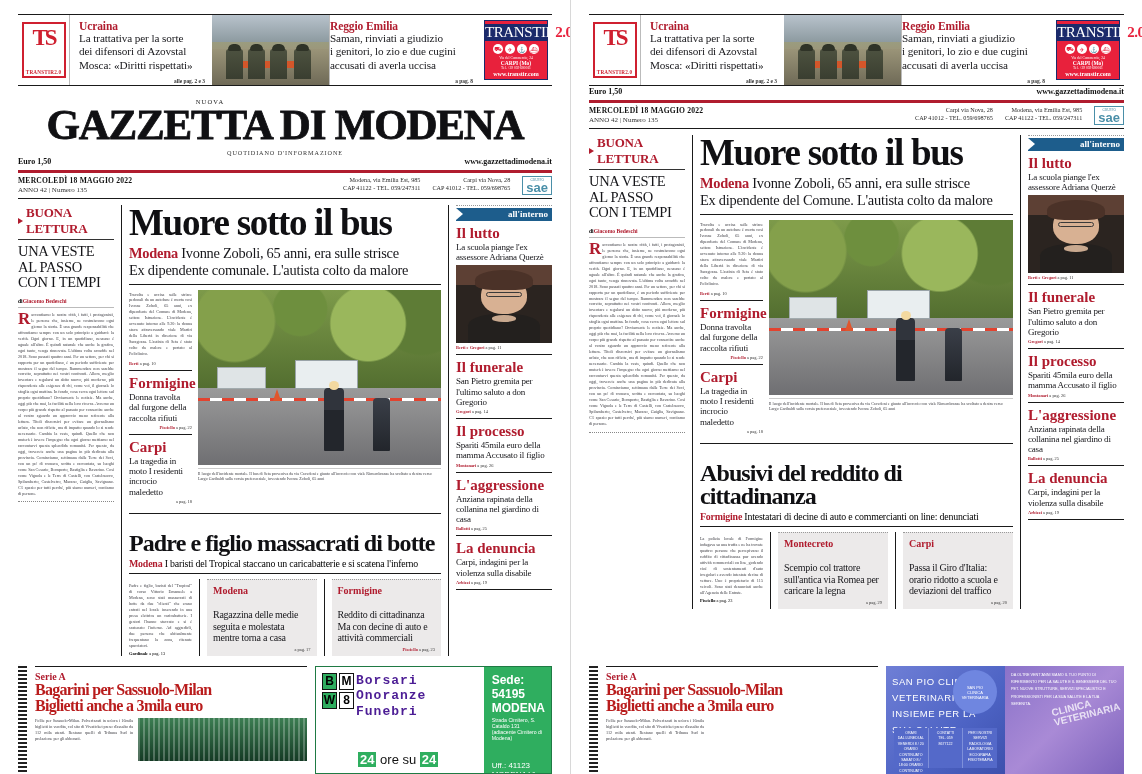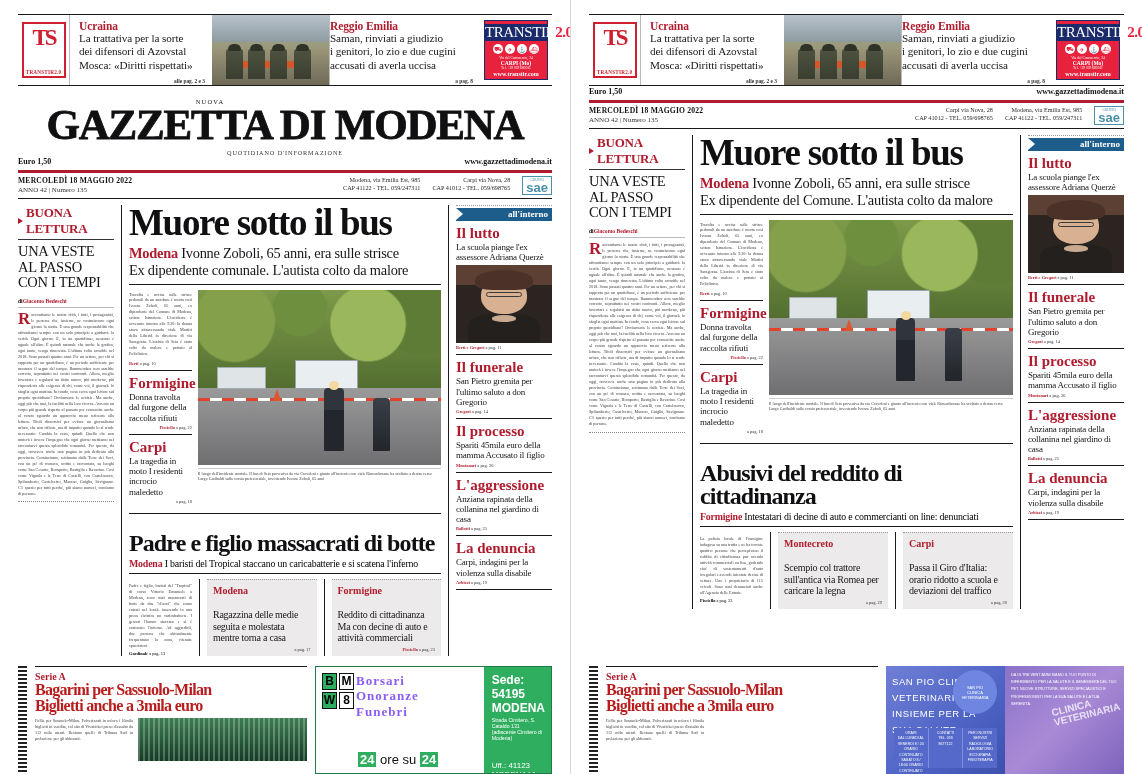--- a/index.html
+++ b/index.html
@@ -162,21 +162,21 @@
   .foot-photo .crowd{position:absolute;inset:0;background:
      repeating-linear-gradient(90deg,rgba(255,255,255,.25) 0 2px,transparent 2px 5px),
      linear-gradient(180deg,#3c7d52,#143a24);}
   .barcode { width:9px; background:repeating-linear-gradient(180deg,#222 0 2px,#fff 2px 4px); }
 
   .foot-ad { flex:1; border:1px solid #1f7a44; background:#fff; position:relative; overflow:hidden;}
   .bmwb { display:flex; height:100%; }
   .bmwb-left { width:86px; padding:6px 4px 0 6px; }
   .bmwb-grid { display:grid; grid-template-columns:15px 15px; gap:2px; }
   .bmwb-grid div{border:1.5px solid #111;font-family:"Liberation Sans",sans-serif;font-weight:bold;font-size:12px;text-align:center;line-height:15px;background:#2fae5f;}
-  .bmwb-words{font-family:Liberation Serif, serif;font-weight:bold;font-size:13px;letter-spacing:1px;line-height:1.18;color:#8b5cf6;}
+  .bmwb-words{font-family:Liberation Mono, monospace;font-weight:bold;font-size:13px;letter-spacing:1px;line-height:1.18;color:#4c1d95;}
   .bmwb-right{flex:1;background:#2fae5f;color:#fff;padding:6px 6px 0 8px;}
   .bmwb-right .s1{font-family:"Liberation Sans",sans-serif;font-weight:bold;font-size:12px;}
   .bmwb-right .s2{font-family:"Liberation Sans",sans-serif;font-size:5.2px;margin-top:2px;}
   .bmwb-right .s3{font-family:"Liberation Sans",sans-serif;font-size:8px;margin-top:20px;}
   .bmwb-24{position:absolute;left:42px;bottom:6px;font-family:"Liberation Sans",sans-serif;font-size:13px;color:#111;}
   .bmwb-24 b{background:#2fae5f;color:#fff;padding:0 2px;}
 
   .vet-ad { flex:1; display:flex; overflow:hidden; }
   .vet-l { flex:1; background:linear-gradient(135deg,#6f7fd6,#4d63c4 60%,#3d50ad); position:relative; padding:8px 6px;}
   .vet-l .t1{font-family:"Liberation Sans",sans-serif;color:#fff;font-size:9.5px;letter-spacing:0.6px;line-height:1.7;}

